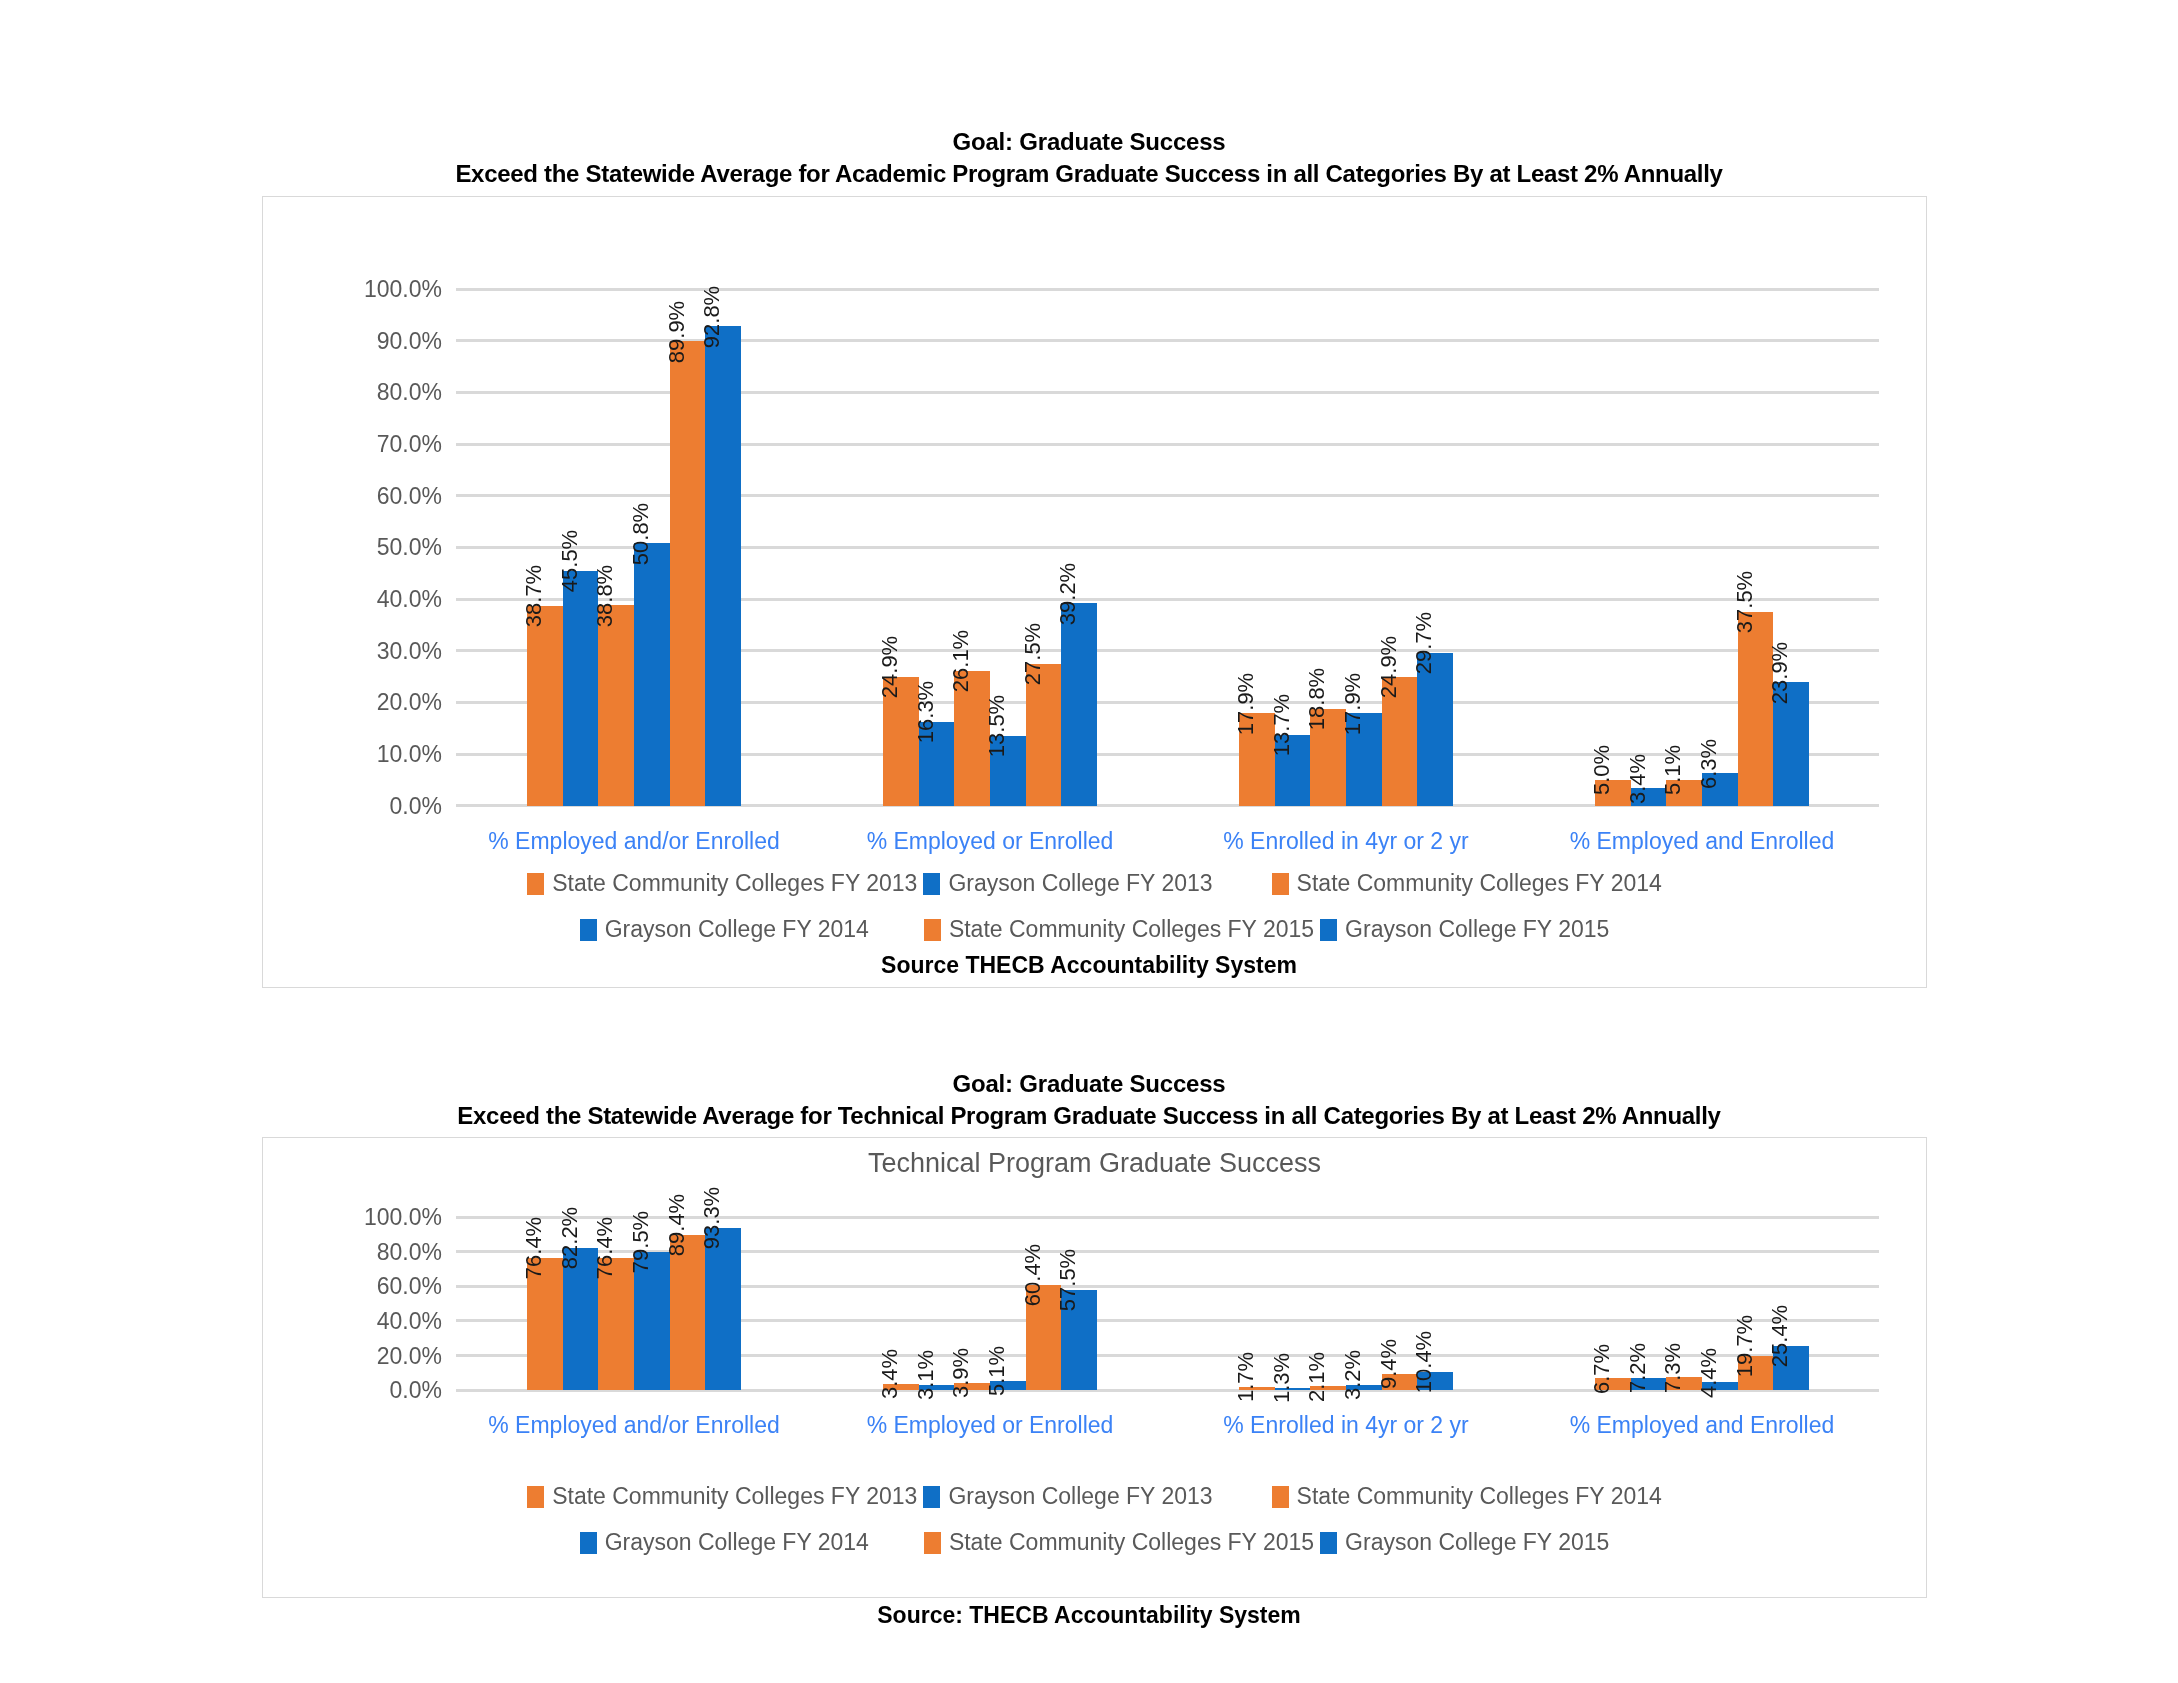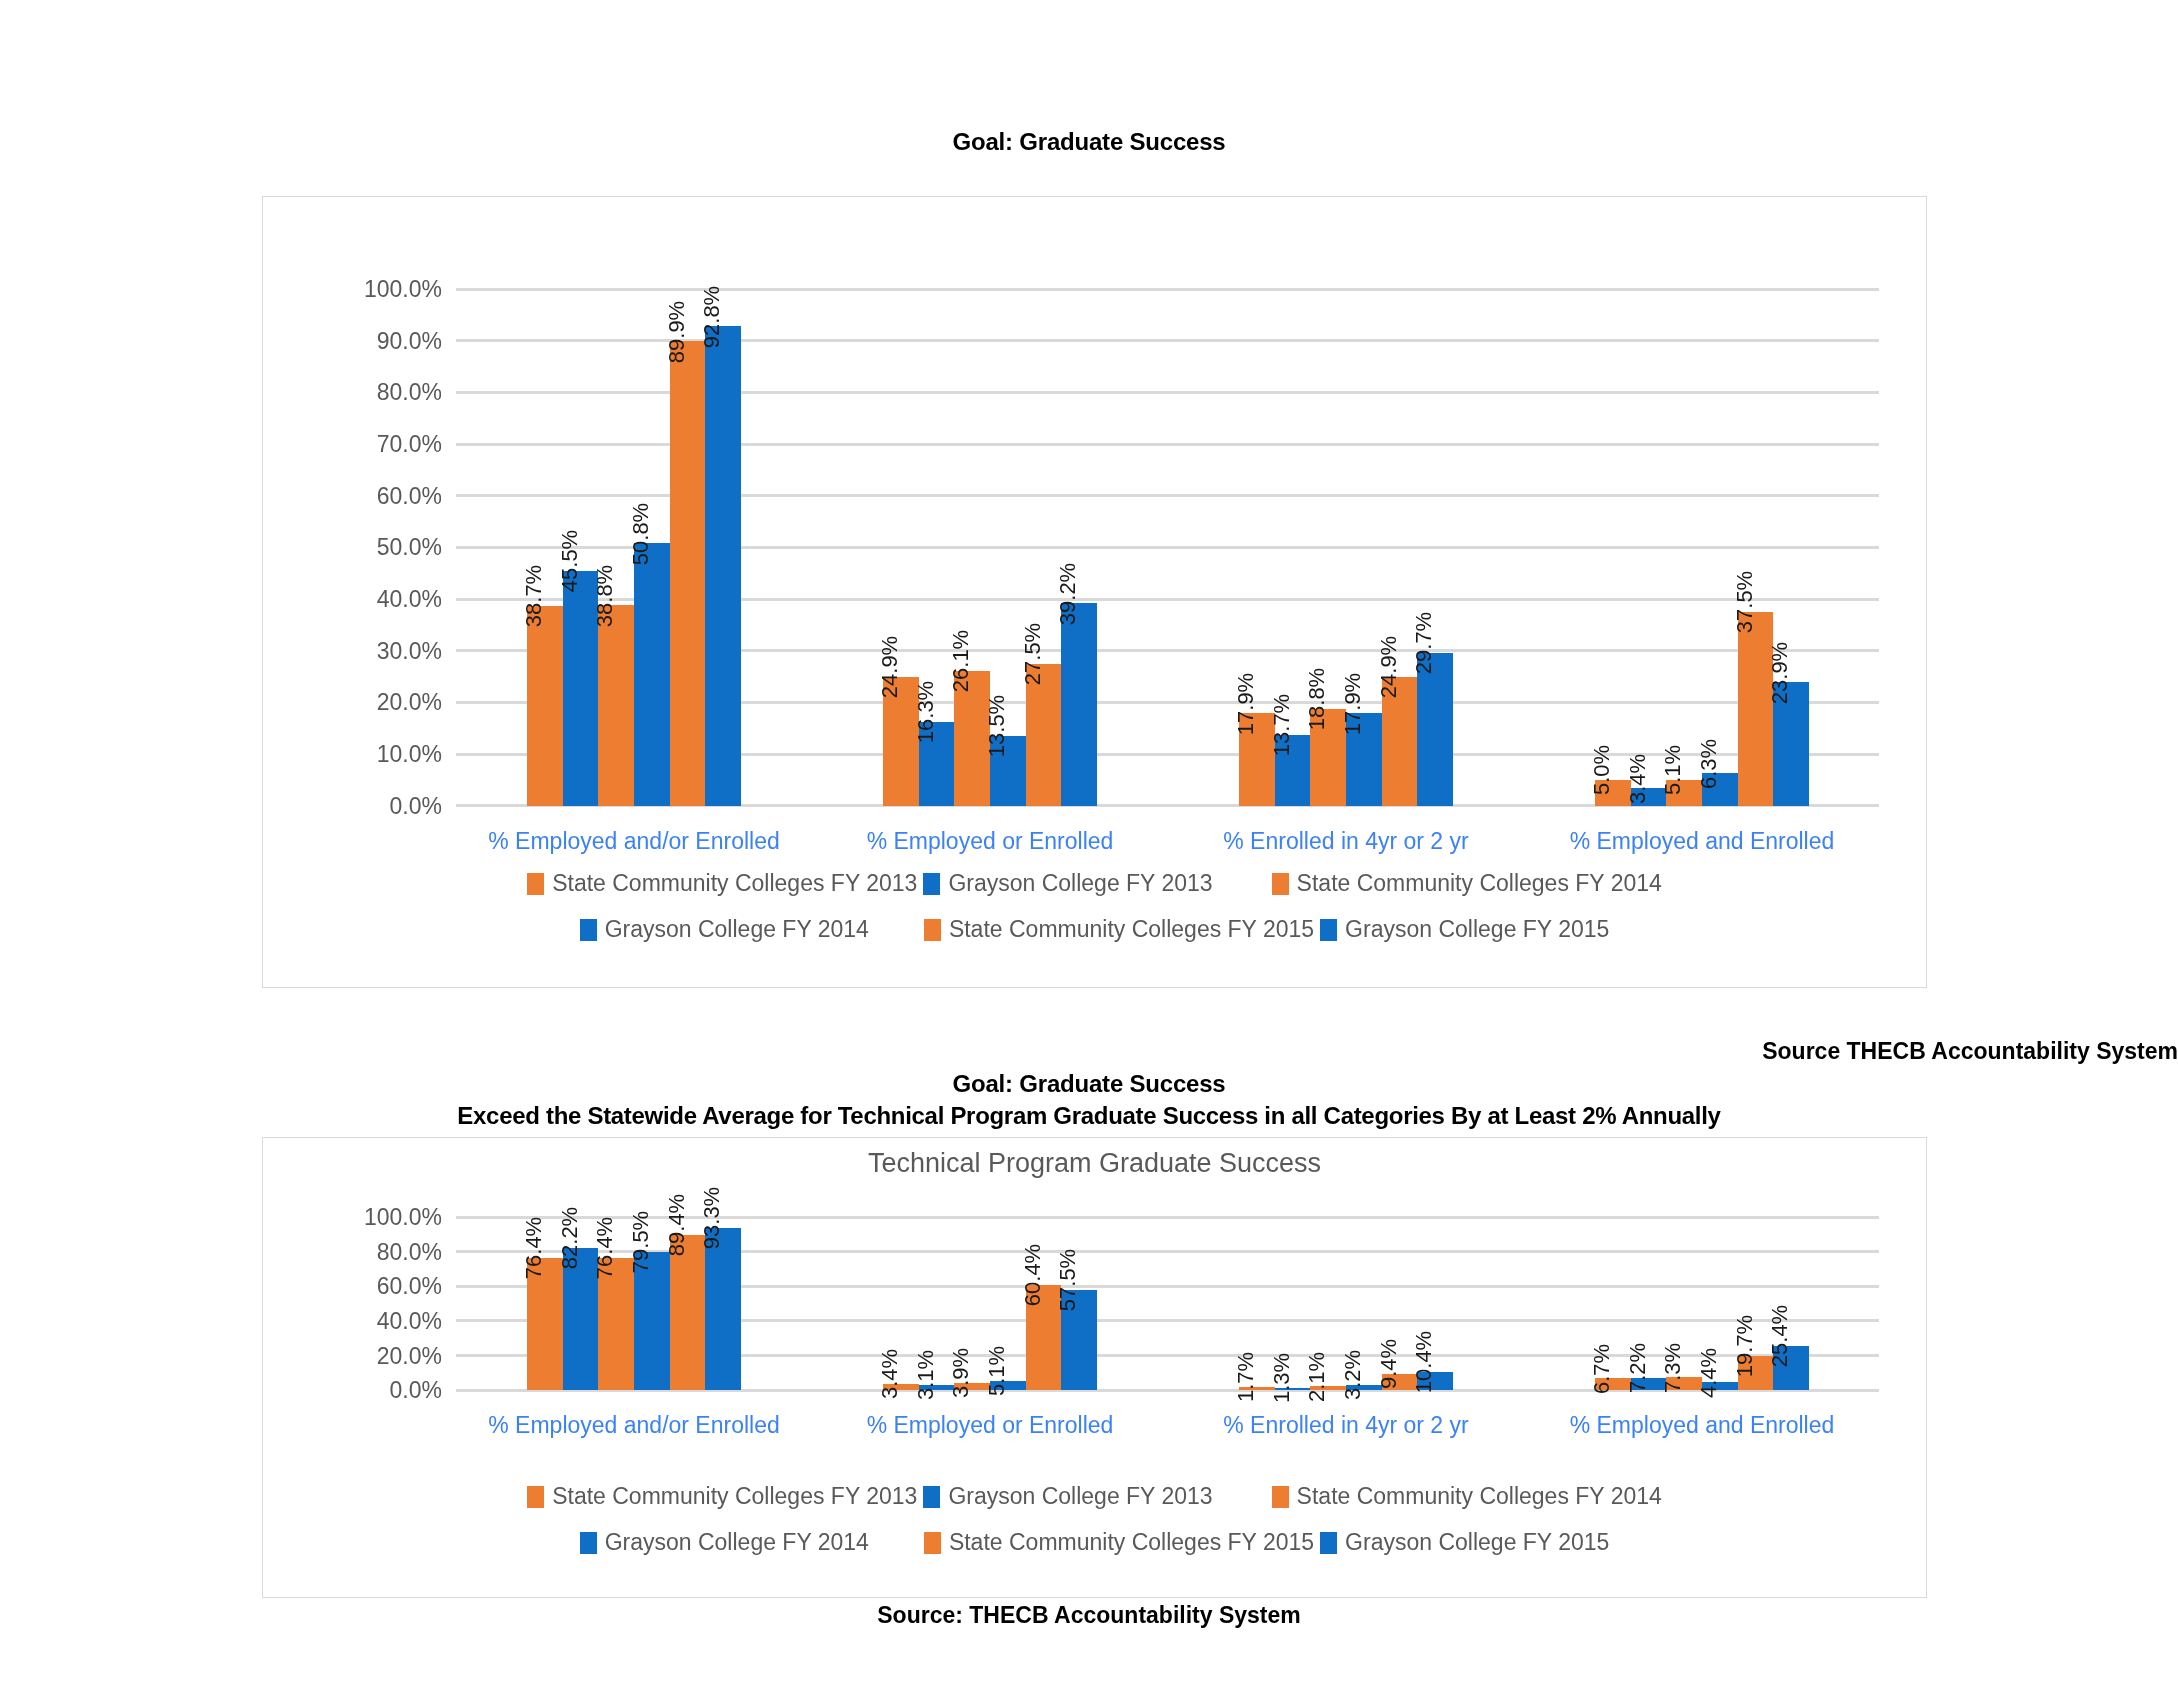--- a/index.html
+++ b/index.html
@@ -167,20 +167,21 @@
     white-space: nowrap;
   }
 </style>
 </head>
 <body>
 
 <div class="page">
 
   <div class="goal-block" style="top:127px;">
     <div class="goal-line1">Goal: Graduate Success</div>
+    <div class="goal-line2">Exceed the Statewide Average for Academic Program Graduate Success in all Categories By at Least 2% Annually</div>
   </div>
 
   <div class="chart-frame" id="chart1-frame" style="left:262px; top:196px; width:1665px; height:792px;">
     <div class="plot" id="plot1" style="left:193px; top:92px; right:47px; height:517px;">
         <div class="gridline" style="top: 515px;"></div>
         <div class="ytick" style="top: 517px;">0.0%</div>
         <div class="gridline" style="top: 464px;"></div>
         <div class="ytick" style="top: 465px;">10.0%</div>
         <div class="gridline" style="top: 412px;"></div>
         <div class="ytick" style="top: 413px;">20.0%</div>
@@ -342,21 +343,21 @@
             <span class="legend-text">State Community Colleges FY 2015</span>
           </div>
           <div class="legend-item" style="margin-right: 0px;">
             <span class="legend-swatch" style="background: rgb(15, 111, 198);"></span>
             <span class="legend-text">Grayson College FY 2015</span>
           </div>
         </div>
       </div>
   </div>
 
-  <div class="source-line" style="top:1038px;text-align:right;">Source THECB Accountability System</div>
+  <div class="source-line" style="top:952px;">Source THECB Accountability System</div>
 
   <div class="goal-block" style="top:1069px;">
     <div class="goal-line1">Goal: Graduate Success</div>
     <div class="goal-line2">Exceed the Statewide Average for Technical Program Graduate Success in all Categories By at Least 2% Annually</div>
   </div>
 
   <div class="chart-frame" id="chart2-frame" style="left:262px; top:1137px; width:1665px; height:461px;">
     <div class="chart-title" style="top:10px;">Technical Program Graduate Success</div>
     <div class="plot" id="plot2" style="left:193px; top:79px; right:47px; height:173px;">
         <div class="gridline" style="top: 172px;"></div>

